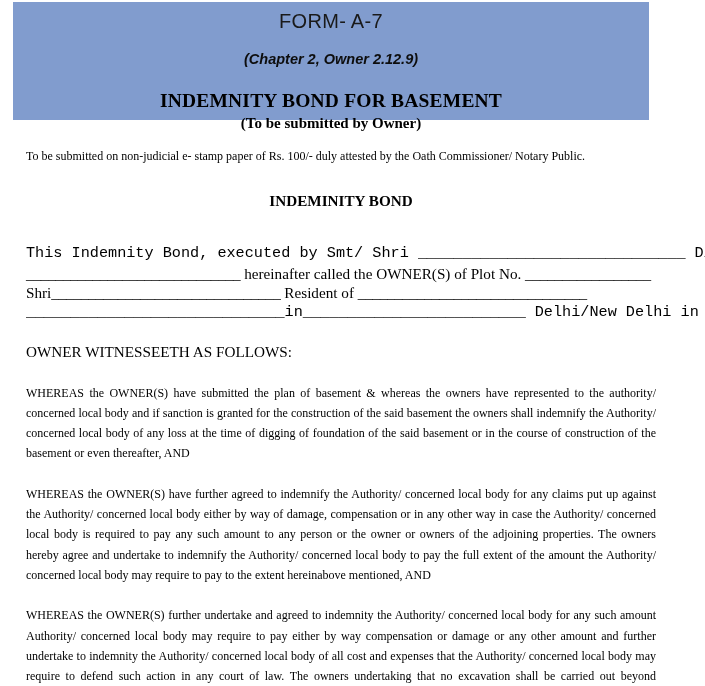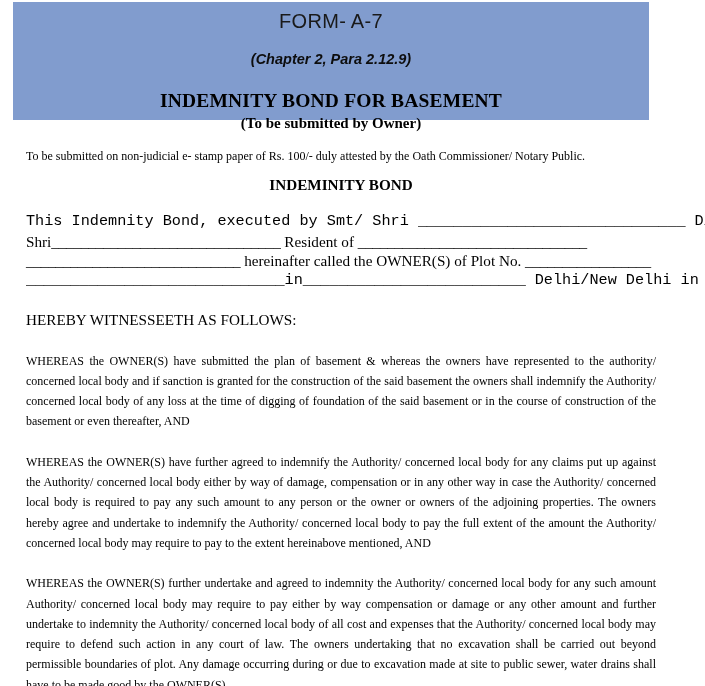--- a/index.html
+++ b/index.html
@@ -95,21 +95,21 @@
     line-height: 20.3px;
     text-align: justify;
     text-justify: inter-word;
   }
 
   .spacer-sm { height: 9px; }
   .spacer-md { height: 17px; }
   .spacer-lg { height: 20px; }
 
   .center-head {
-    margin: 0;
+    margin: 16px;
     text-align: center;
     font-size: 15.2px;
     font-weight: bold;
     line-height: 20px;
   }
 
   .plain-left {
     margin: 0;
     font-size: 15.2px;
     line-height: 20.3px;
@@ -140,21 +140,21 @@
 </style>
 </head>
 <body>
 
 <div class="page">
 
   <div class="header-band"></div>
 
   <div class="hdr-form-no">FORM- A-7</div>
 
-  <div class="hdr-chapter">(Chapter 2, Para 2.12.9)</div>
+  <div class="hdr-chapter">(Chapter 2, Owner 2.12.9)</div>
 
   <div class="hdr-title">INDEMNITY BOND FOR BASEMENT</div>
 
   <div class="hdr-subtitle">(To be submitted by Owner)</div>
 
   <div class="body-area">
 
     <p class="para">To be submitted on non-judicial e- stamp paper of Rs. 100/- duly attested by the Oath Commissioner/ Notary Public.</p>
 
     <div class="spacer-sm"></div>
@@ -165,42 +165,42 @@
 
     <div class="fill-block">
 
       <div class="fill-line justified">
         <span>This Indemnity Bond, executed by Smt/ Shri</span>
         <span class="ul">______________________________</span>
         <span>D/o, S/o</span>
       </div>
 
       <div class="fill-line">
+        <span class="ul">_____________________________</span>
+        <span>hereinafter called the OWNER(S) of Plot No.</span>
+        <span class="ul">_________________</span>
+      </div>
+
+      <div class="fill-line">
         <span>Shri</span><span class="ul">_______________________________</span>
         <span>Resident of</span>
         <span class="ul">_______________________________</span>
       </div>
 
-      <div class="fill-line">
-        <span class="ul">_____________________________</span>
-        <span>hereinafter called the OWNER(S) of Plot No.</span>
-        <span class="ul">_________________</span>
-      </div>
-
       <div class="fill-line justified">
         <span class="ul">_____________________________</span><span>in</span><span class="ul">_________________________</span>
         <span>Delhi/New Delhi in favour of the authority/</span>
       </div>
 
 
     </div>
 
     <div class="spacer-lg"></div>
 
-    <p class="plain-left">HEREBY WITNESSEETH AS FOLLOWS:</p>
+    <p class="plain-left">OWNER WITNESSEETH AS FOLLOWS:</p>
 
     <div class="spacer-lg"></div>
 
     <p class="para">WHEREAS the OWNER(S) have submitted the plan of basement &amp; whereas the owners have represented to the authority/ concerned local body and if sanction is granted for the construction of the said basement the owners shall indemnify the Authority/ concerned local body of any loss at the time of digging of foundation of the said basement or in the course of construction of the basement or even thereafter, AND</p>
 
     <div class="spacer-lg"></div>
 
     <p class="para">WHEREAS the OWNER(S) have further agreed to indemnify   the Authority/ concerned local body for any claims put up against the Authority/ concerned local body either by way of damage, compensation or in any other way in case the Authority/ concerned local body is required to pay any such amount to any person or the owner or owners of the adjoining properties.  The owners hereby agree and undertake to indemnify the Authority/ concerned local body to pay the full extent of the amount the Authority/ concerned local body may require to pay to the extent hereinabove mentioned, AND</p>
 
     <div class="spacer-lg"></div>

